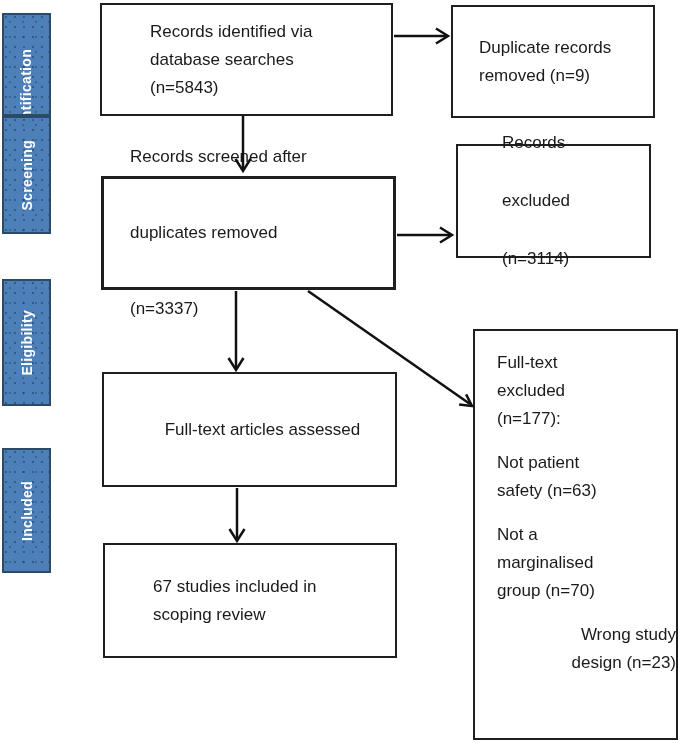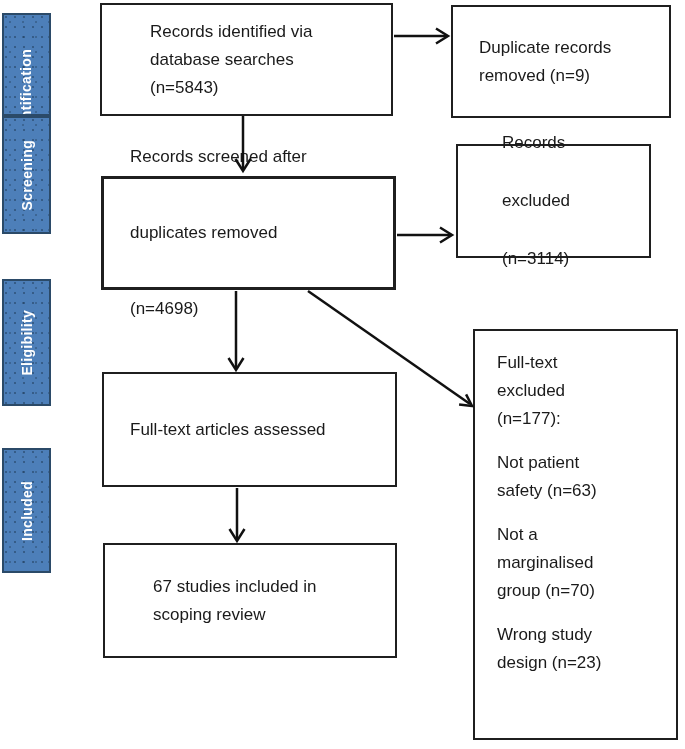--- a/index.html
+++ b/index.html
@@ -58,32 +58,32 @@
     position:absolute;
     background:#ffffff;
     border:2px solid var(--box_border);
     box-sizing:border-box;
     display:flex;flex-direction:column;justify-content:center;
     font-size:17px;line-height:28px;
     white-space:nowrap;
   }
   .fbox div{white-space:nowrap;}
   #box-records-identified{left:100px;top:3px;width:293px;height:113px;padding-left:48px;}
-  #box-duplicates-removed{left:451px;top:5px;width:220px;height:113px;padding-left:26px;}
+  #box-duplicates-removed{left:451px;top:5px;width:204px;height:113px;padding-left:26px;}
   #box-records-screened{left:101px;top:176px;width:295px;height:114px;padding-left:26px;border-width:3px;gap:48px;}
   #box-records-excluded{left:456px;top:144px;width:195px;height:114px;padding-left:44px;gap:30px;}
-  #box-fulltext-assessed{left:102px;top:372px;width:295px;height:115px;padding-left:26px;}
+  #box-fulltext-assessed{left:102px;top:372px;width:295px;height:115px;padding-left:26px;align-items:center;}
   #box-studies-included{left:103px;top:543px;width:294px;height:115px;padding-left:48px;}
   #box-fulltext-excluded{
     left:473px;top:329px;width:205px;height:411px;
     padding-left:22px;padding-top:18px;
     justify-content:flex-start;
   }
   #box-fulltext-excluded .para{margin-bottom:16px;}
-  #box-fulltext-excluded .para:last-child{margin-bottom:0;}
+  #box-fulltext-excluded .para:last-child{margin-bottom:0;text-align:right;}
 
   
   #arrows{
     position:absolute;left:0;top:0;
     color:var(--arrow);
     pointer-events:none;
   }
   #arrows path{
     fill:none;stroke:currentColor;stroke-width:2.5px;stroke-linejoin:miter;
   }
@@ -113,21 +113,21 @@
   </div>
 
   <div class="fbox" id="box-duplicates-removed">
     <div>Duplicate records</div>
     <div>removed (n=9)</div>
   </div>
 
   <div class="fbox" id="box-records-screened">
     <div>Records screened after</div>
     <div>duplicates removed</div>
-    <div>(n=4698)</div>
+    <div>(n=3337)</div>
   </div>
 
   <div class="fbox" id="box-records-excluded">
     <div>Records</div>
     <div>excluded</div>
     <div>(n=3114)</div>
   </div>
 
   <div class="fbox" id="box-fulltext-assessed">
     <div>Full-text articles assessed</div>

